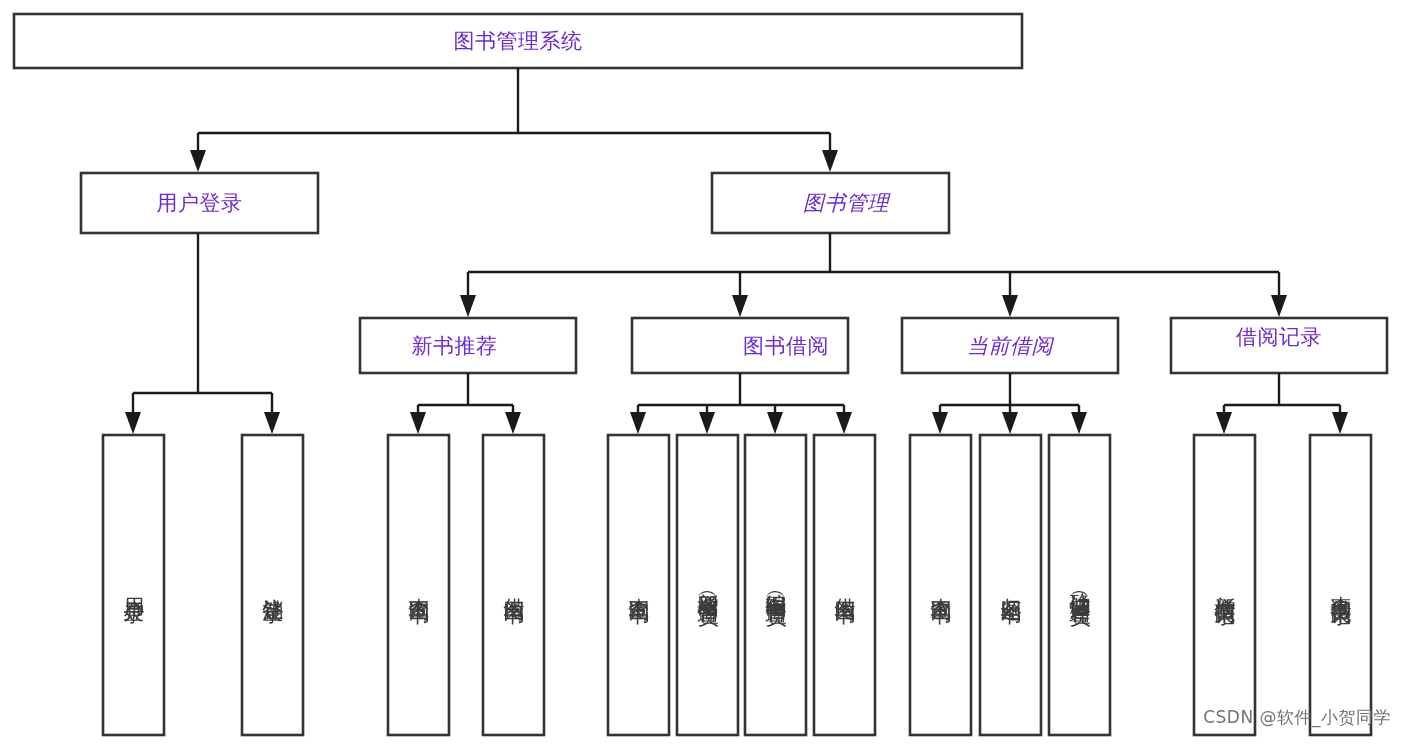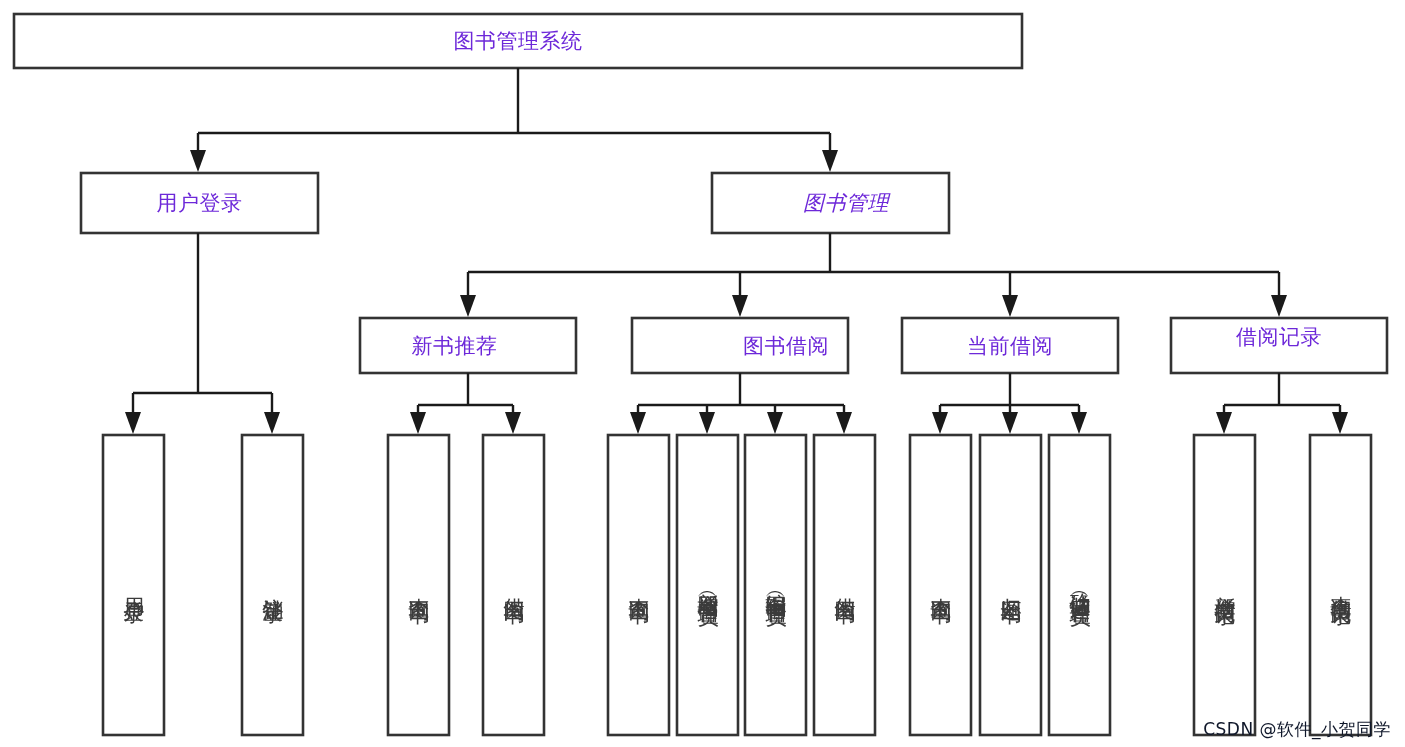--- a/index.html
+++ b/index.html
@@ -60,22 +60,22 @@
     writing-mode: vertical-rl;
     text-orientation: upright;
     letter-spacing: 2px;
     line-height: 1;
     white-space: nowrap;
     pointer-events: none;
   }
   .watermark {
     position: absolute;
     right: 14px;
-    bottom: 6px;
-    color: #0f172a;
+    bottom: 18px;
+    color: #737373;
     font-size: 17px;
     letter-spacing: 0.5px;
     white-space: nowrap;
     pointer-events: none;
   }
 </style>
 </head>
 <body>
 
 <div id="diagram-root">
@@ -170,21 +170,21 @@
     <rect class="node-rect" x="1310" y="435" width="61" height="300"></rect>
   </svg>
 
   <div class="node-label-h" style="left:14px; top:14px; width:1008px; height:54px;">图书管理系统</div>
 
   <div class="node-label-h" style="left:81px; top:173px; width:237px; height:60px;">用户登录</div>
   <div class="node-label-h" style="left:712px; top:173px; width:268px; height:60px;font-style:italic;">图书管理</div>
 
   <div class="node-label-h" style="left:360px; top:318px; width:189px; height:55px;">新书推荐</div>
   <div class="node-label-h" style="left:632px; top:318px; width:216px; height:55px;margin-left:46px;">图书借阅</div>
-  <div class="node-label-h" style="left:902px; top:318px; width:216px; height:55px;">当前借阅</div>
+  <div class="node-label-h" style="left:902px; top:318px; width:216px; height:55px;font-style:italic;">当前借阅</div>
   <div class="node-label-h" style="left:1171px; top:318px; width:216px; height:38px;">借阅记录</div>
 
   <div class="node-label-v" style="left:103px; top:435px; width:61px; height:300px;">用户登录</div>
   <div class="node-label-v" style="left:242px; top:435px; width:61px; height:300px;">注销登录</div>
 
   <div class="node-label-v" style="left:388px; top:435px; width:61px; height:300px;">查询图书</div>
   <div class="node-label-v" style="left:483px; top:435px; width:61px; height:300px;">借阅图书</div>
 
   <div class="node-label-v" style="left:608px; top:435px; width:61px; height:300px;">查询图书</div>
   <div class="node-label-v" style="left:677px; top:435px; width:61px; height:300px;">新增图书（管理员）</div>

